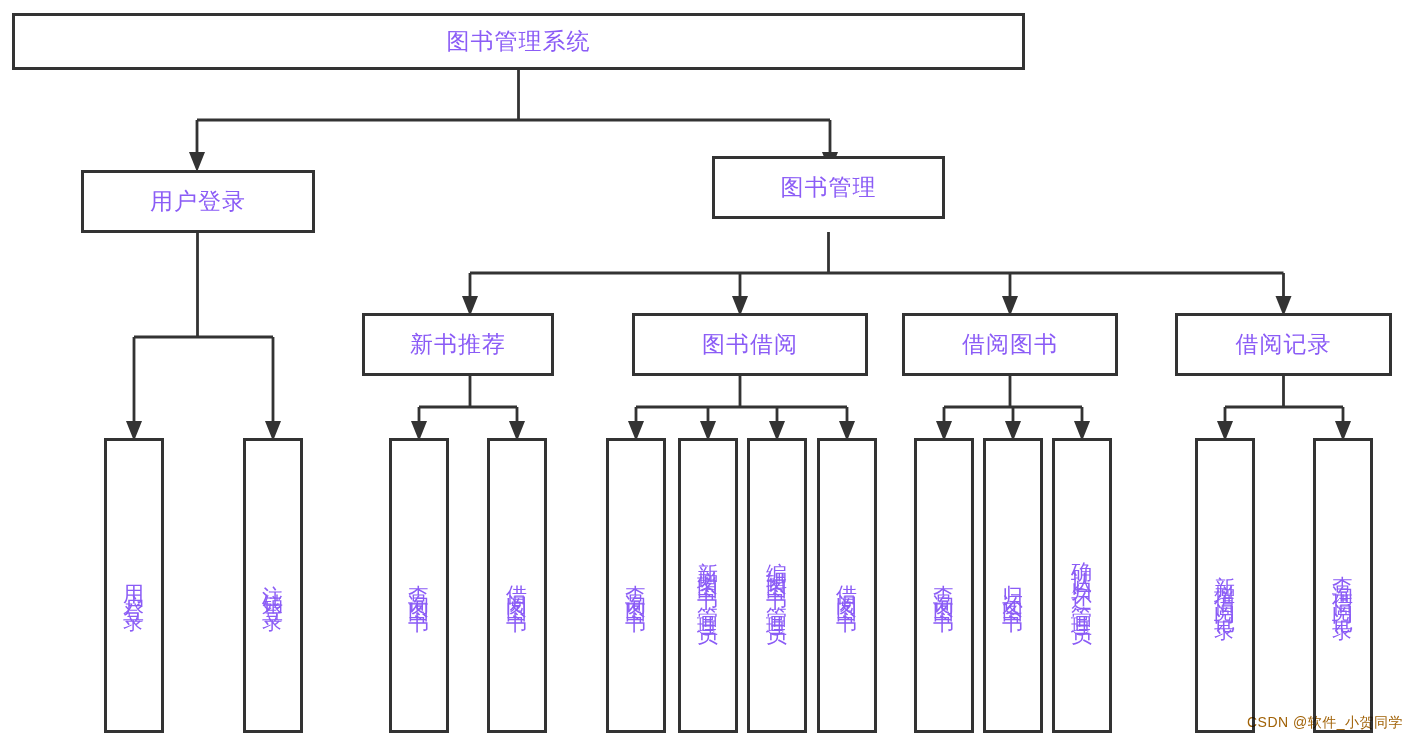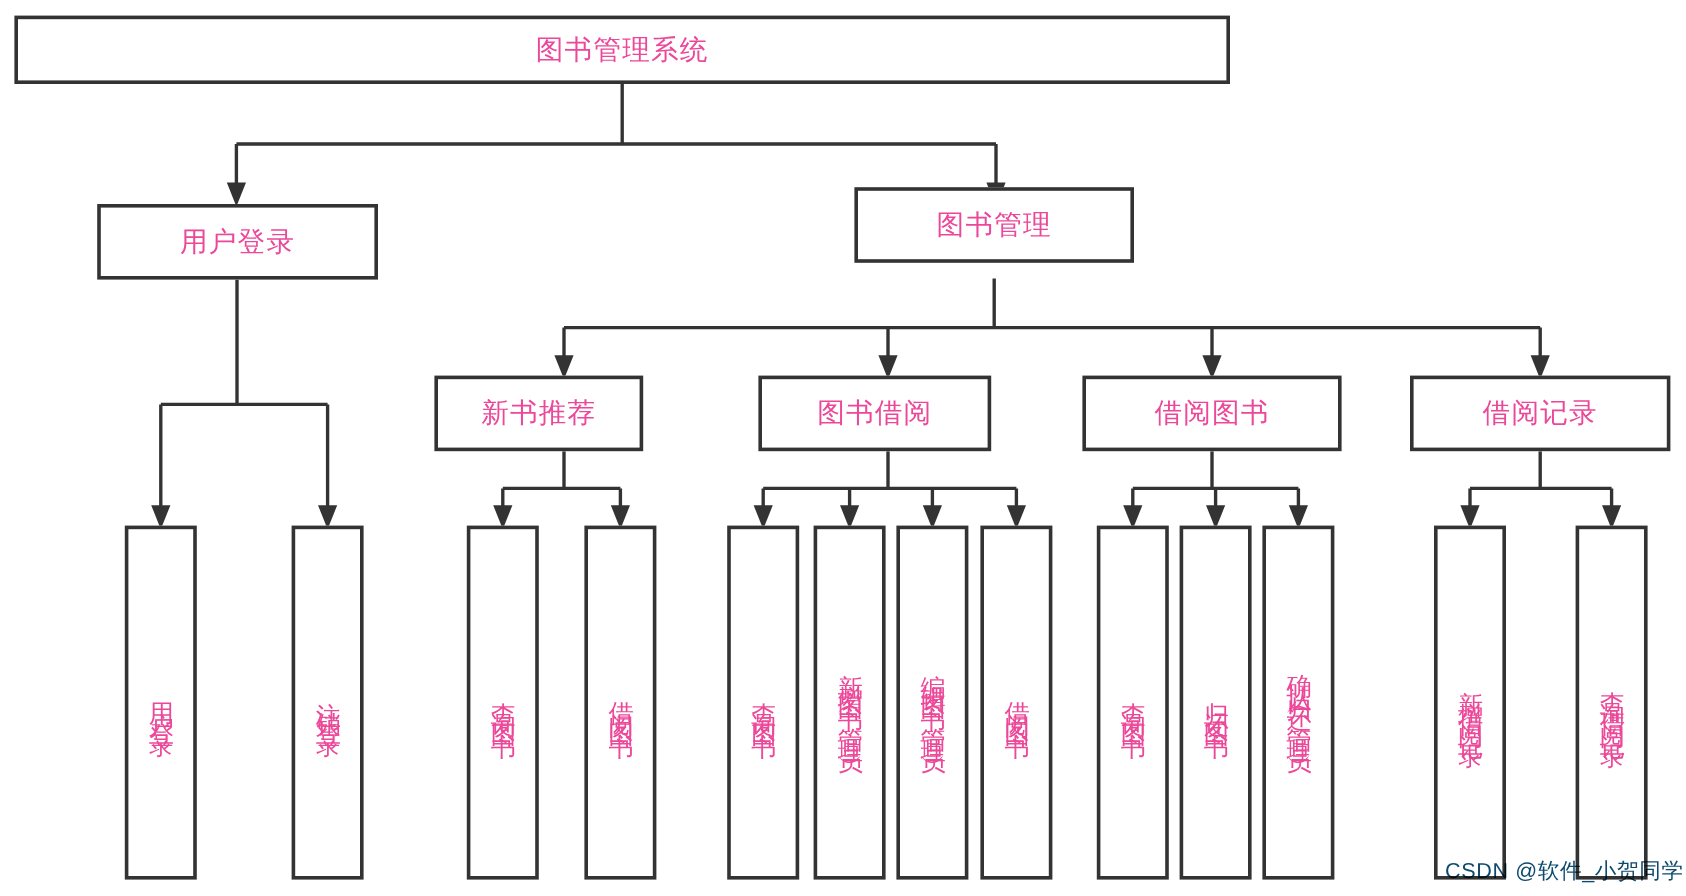--- a/index.html
+++ b/index.html
@@ -6,36 +6,36 @@
   .canvas{
     position:relative;width:1405px;height:747px;background:#ffffff;
     font-family:"Liberation Sans","DejaVu Sans",sans-serif;overflow:hidden;
   }
   svg.connectors{position:absolute;left:0;top:0;z-index:1;}
   svg.connectors path.line{fill:none;stroke:#333333;stroke-width:2.8;}
   svg.connectors path.arrow{fill:#333333;stroke:none;}
   .box{
     position:absolute;background:#ffffff;border:3px solid #333333;
     box-sizing:border-box;display:flex;align-items:center;justify-content:center;
-    color:#ec4899;z-index:2;
+    color:#8b5cf6;z-index:2;
   }
   .h-box{font-size:23px;letter-spacing:1px;}
   .root{left:12px;top:13px;width:1013px;height:57px;}
   .lvl2,.lvl3{height:63px;}
   .n-user-login{left:81px;top:170px;width:234px;}
   .n-book-mgmt{left:712px;top:156px;width:233px;}
-  .n-new-book{left:362px;top:313px;width:174px;}
-  .n-book-borrow{left:632px;top:313px;width:194px;}
+  .n-new-book{left:362px;top:313px;width:192px;}
+  .n-book-borrow{left:632px;top:313px;width:236px;}
   .n-cur-borrow{left:902px;top:313px;width:216px;}
   .n-borrow-rec{left:1175px;top:313px;width:217px;}
   .leaf{top:438px;width:60px;height:295px;font-size:21px;}
   .leaf .vtext{writing-mode:vertical-rl;letter-spacing:9px;line-height:1.1;}
   .watermark{
     position:absolute;right:2px;top:714px;z-index:3;
-    font-size:18px;color:#0c4a6e;mix-blend-mode:multiply;letter-spacing:0.5px;
+    font-size:14px;color:#a16207;mix-blend-mode:multiply;letter-spacing:0.5px;
   }
 </style>
 </head>
 <body>
 
 <div class="canvas">
 
   <svg class="connectors" width="1405" height="747" viewBox="0 0 1405 747">
 
     <path class="line" d="M518.5 70 V120 M197 120 H830 M197 120 V156 M830 120 V156"></path>

